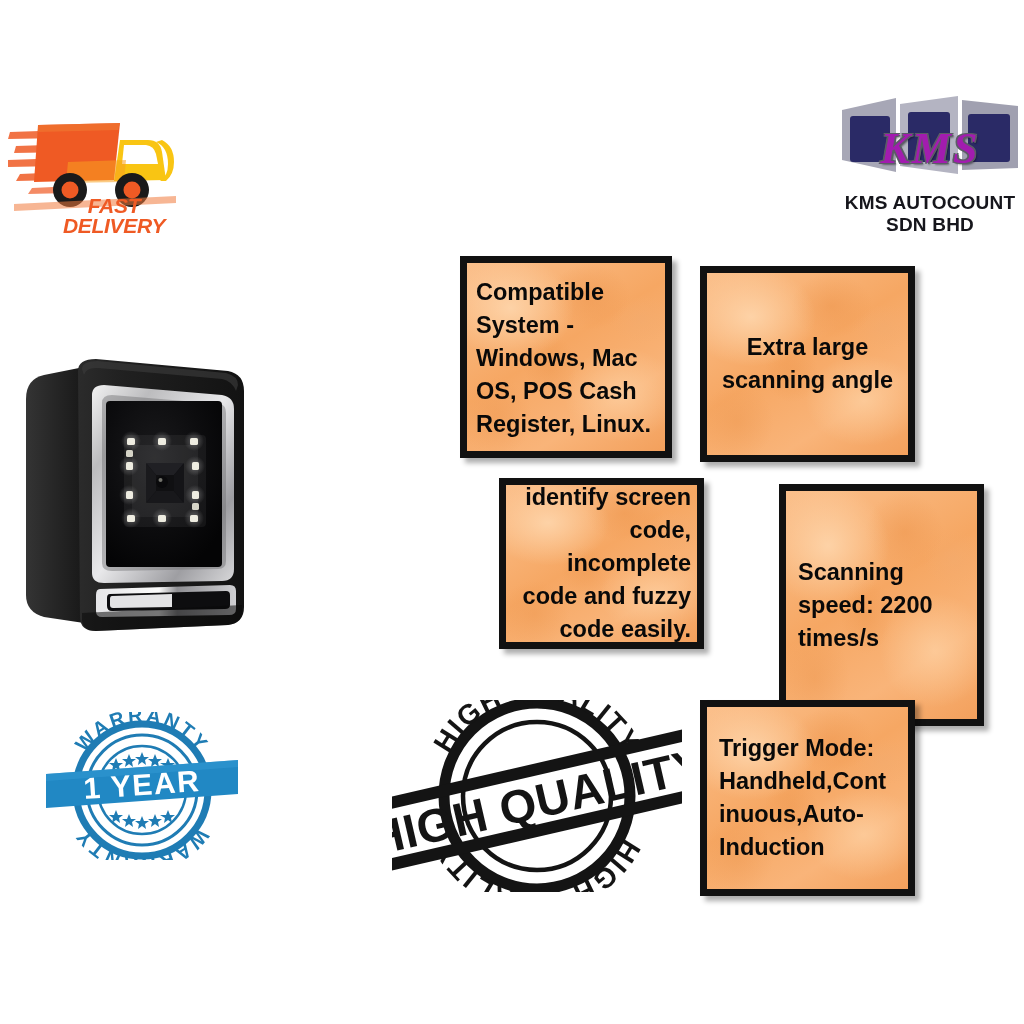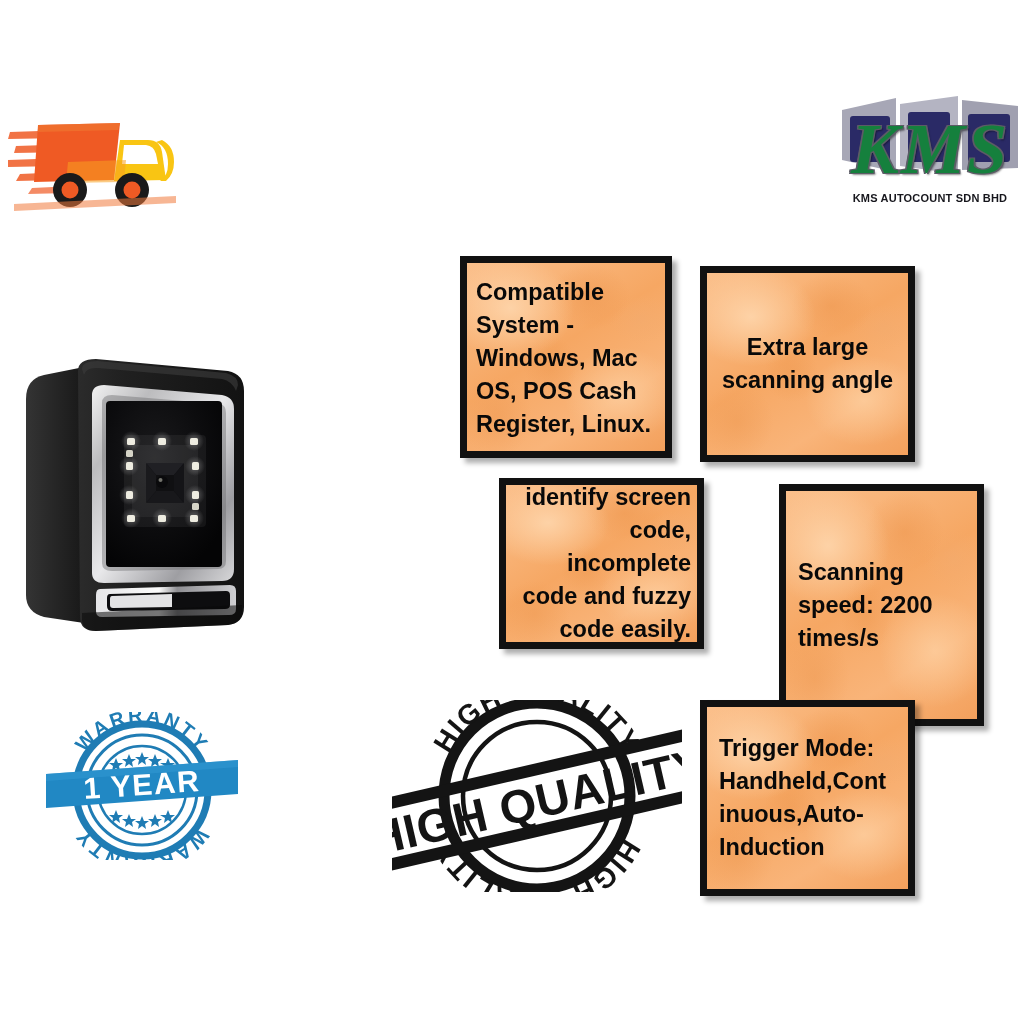--- a/index.html
+++ b/index.html
@@ -53,41 +53,41 @@
     width: 180px;
     height: 120px;
   }
   #kms-logo .kms-wordmark {
     position: absolute;
     left: 0;
     top: 22px;
     width: 180px;
     height: 62px;
     text-align: center;
-    font-size: 72px;
+    font-size: 44px;
     font-weight: bold;
     font-style: italic;
     letter-spacing: 2px;
-    color: #15803d;
+    color: #a21caf;
     line-height: 62px;
     text-shadow:
       -1.4px -1.4px 0 #5c5c66,
        1.4px -1.4px 0 #5c5c66,
       -1.4px  1.4px 0 #5c5c66,
        1.4px  1.4px 0 #5c5c66,
        2px 2px 2px rgba(0,0,0,.45);
     font-family: "Liberation Serif", serif;
   }
   #kms-logo .kms-subtitle {
     position: absolute;
     left: 0;
     top: 96px;
     width: 180px;
     text-align: center;
-    font-size: 11px;
+    font-size: 19px;
     font-weight: bold;
     letter-spacing: 0.2px;
     color: #16161c;
     font-family: "Liberation Sans", sans-serif;
   }
 
   
   #scanner-product {
     position: absolute;
     left: 22px;
@@ -176,20 +176,22 @@
 
       <path d="M60 70 L118 68 L116 90 L58 91 Z" fill="#f7a01f" opacity="0.55"></path>
 
       <circle cx="62" cy="98" r="17" fill="#1a1a1a"></circle>
       <circle cx="62" cy="98" r="8.5" fill="#ef5a24"></circle>
       <circle cx="124" cy="98" r="17" fill="#1a1a1a"></circle>
       <circle cx="124" cy="98" r="8.5" fill="#ef5a24"></circle>
 
       <path d="M6 112 L168 104 L168 111 L6 119 Z" fill="#f07a3c" opacity="0.55"></path>
     </svg>
+    <div class="fd-text">FAST
+DELIVERY</div>
   </div>
 
   <div id="kms-logo">
     <svg width="180" height="92" viewBox="0 0 180 92" style="position:absolute;left:0;top:0;">
 
       <path d="M2 14 L56 2 L56 76 L2 64 Z" fill="#a7a7b6"></path>
       <path d="M60 8 L118 0 L118 78 L60 70 Z" fill="#b4b4c2"></path>
       <path d="M122 4 L178 10 L178 72 L122 74 Z" fill="#a0a0b0"></path>
 
       <rect x="10" y="20" width="40" height="46" rx="3" fill="#2a2a66"></rect>

